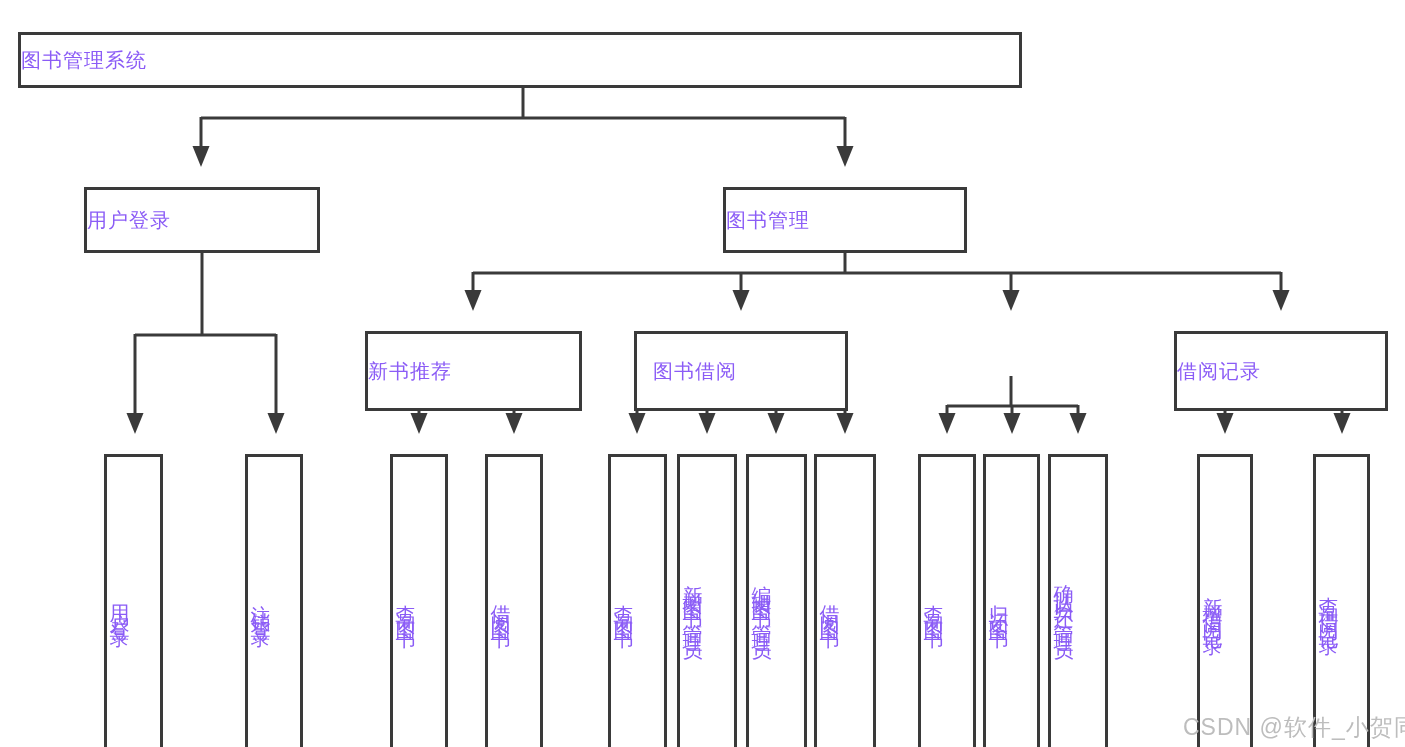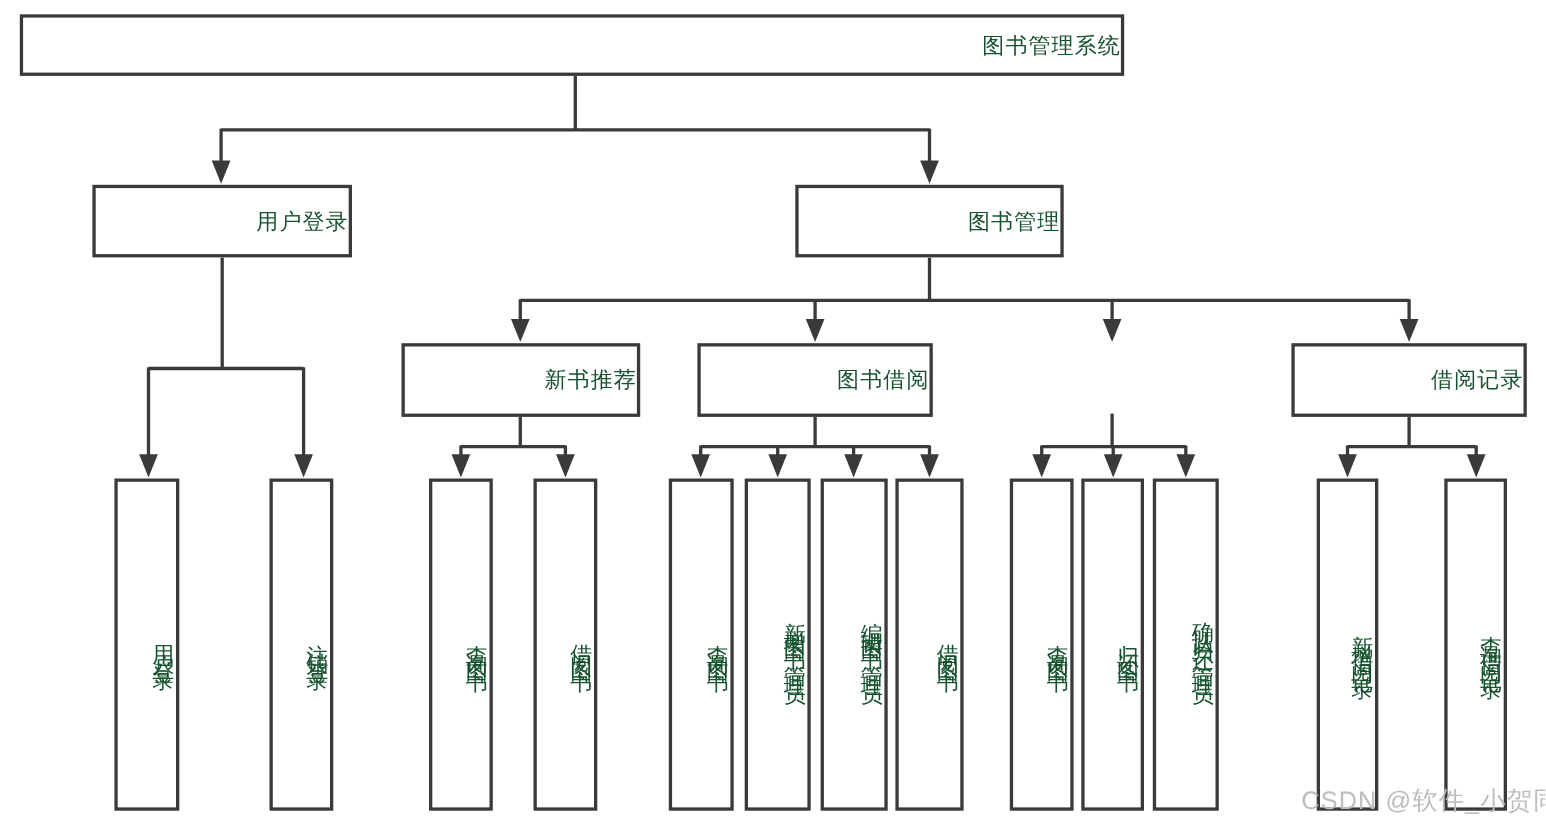--- a/index.html
+++ b/index.html
@@ -3,27 +3,27 @@
 <meta charset="utf-8">
 <style>
   html,body{margin:0;padding:0;background:#ffffff;}
   .stage{
     position:relative;width:1405px;height:747px;background:#ffffff;
     overflow:hidden;font-family:"Liberation Sans","DejaVu Sans",sans-serif;
   }
   .connectors{position:absolute;left:0;top:0;z-index:1;}
   .box{
     position:absolute;box-sizing:border-box;background:#ffffff;
-    border:3px solid #3a3a3a;color:#14532d;z-index:2;
-    display:flex;align-items:center;justify-content:flex-end;
+    border:3px solid #3a3a3a;color:#8b5cf6;z-index:2;
+    display:flex;align-items:center;justify-content:flex-start;margin-top:19px;
   }
   .box.h{font-size:20px;letter-spacing:1px;}
   .box.root{left:18px;top:13px;width:1004px;height:56px;}
   .box.l2{top:168px;height:66px;}
-  .box.l3{top:312px;height:67px;}
+  .box.l3{top:312px;height:80px;}
   .box.v{top:435px;height:302px;}
   .box.v span{
     writing-mode:vertical-rl;text-orientation:mixed;
     font-size:20px;letter-spacing:8px;line-height:1.25;
   }
   .watermark{
     position:absolute;left:1183px;top:712px;z-index:3;
     font-size:23px;color:#bdbdbd;letter-spacing:1px;white-space:nowrap;
   }
 </style>
@@ -105,21 +105,21 @@
   <div class="box h l2" style="left:84px;width:236px;">
     <span>用户登录</span>
   </div>
   <div class="box h l2" style="left:723px;width:244px;font-family:Liberation Serif, serif;">
     <span>图书管理</span>
   </div>
 
   <div class="box h l3" style="left:365px;width:217px;">
     <span>新书推荐</span>
   </div>
-  <div class="box h l3" style="left:634px;width:214px;">
+  <div class="box h l3" style="left:634px;width:214px;padding-left:16px;">
     <span>图书借阅</span>
   </div>
   <div class="box h l3" style="left:1174px;width:214px;">
     <span>借阅记录</span>
   </div>
 
   <div class="box v" style="left:104px;width:59px;">
     <span>用户登录</span>
   </div>
   <div class="box v" style="left:245px;width:58px;">

